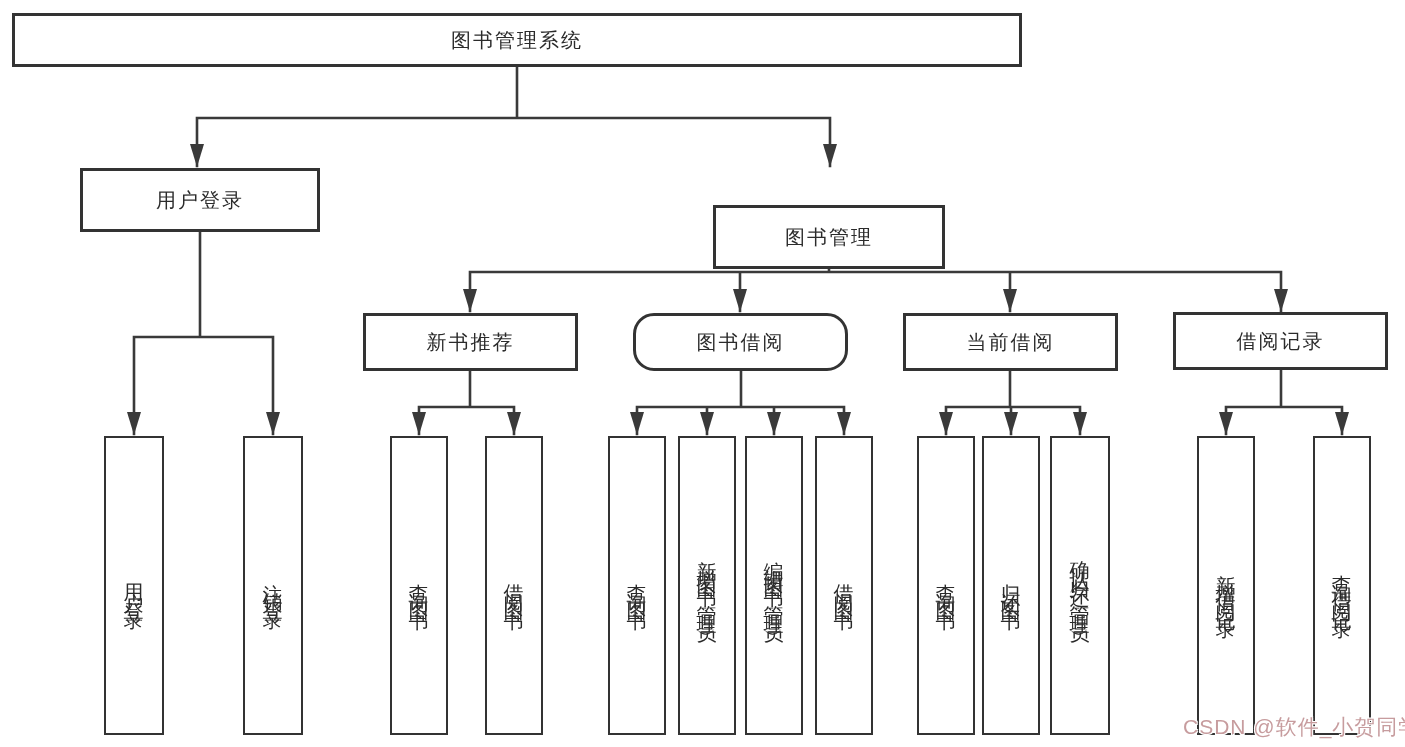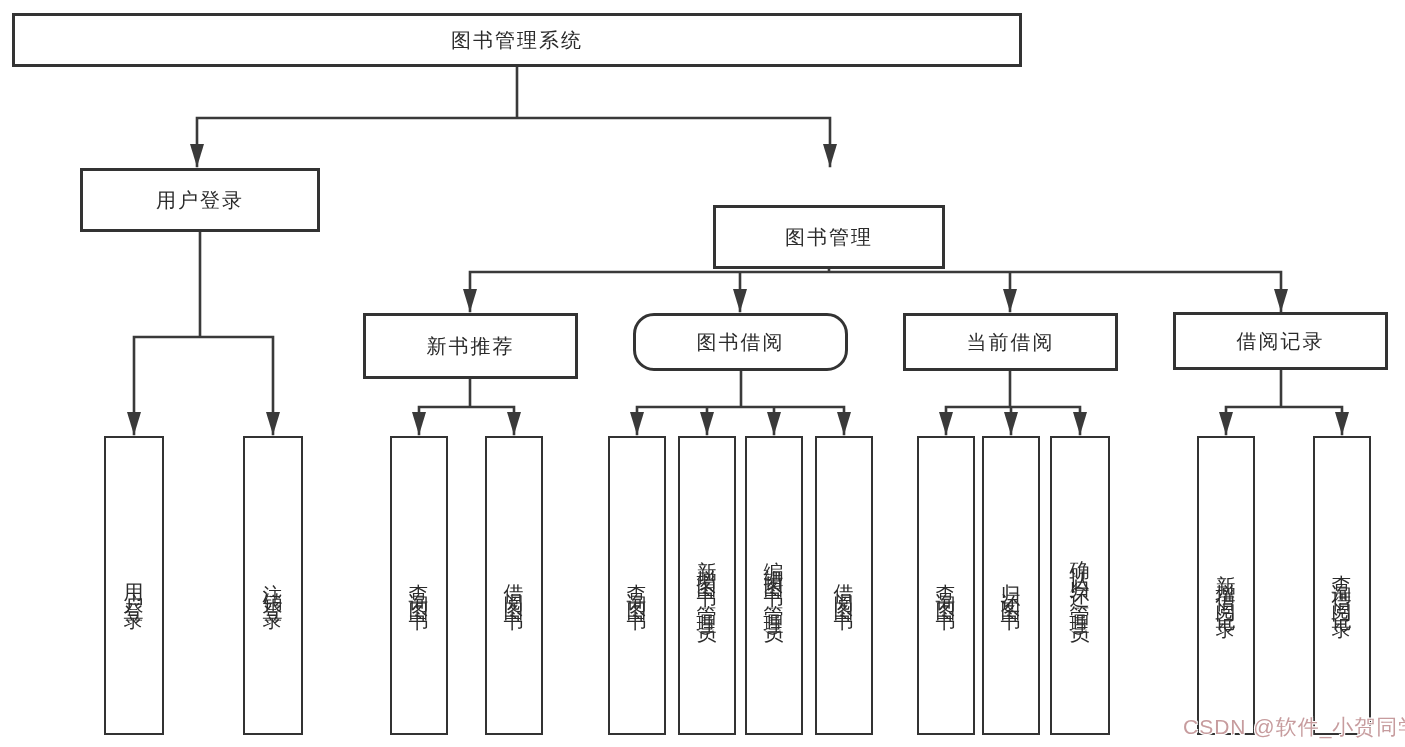--- a/index.html
+++ b/index.html
@@ -117,21 +117,21 @@
       <polygon points="1219,412 1233,412 1226,435"></polygon>
       <polygon points="1335,412 1349,412 1342,435"></polygon>
     </g>
   </svg>
 
   <div class="box" style="left:12px; top:13px; width:1010px; height:54px;">图书管理系统</div>
 
   <div class="box" style="left:80px; top:168px; width:240px; height:64px;">用户登录</div>
   <div class="box" style="left:713px; top:168px; width:232px; height:64px;margin-top:37px;">图书管理</div>
 
-  <div class="box" style="left:363px; top:313px; width:215px; height:66px;">新书推荐</div>
+  <div class="box" style="left:363px; top:313px; width:215px; height:58px;">新书推荐</div>
   <div class="box" style="left:633px; top:313px; width:215px; height:58px;border-radius:21px;">图书借阅</div>
   <div class="box" style="left:903px; top:313px; width:215px; height:58px;">当前借阅</div>
   <div class="box" style="left:1173px; top:312px; width:215px; height:58px;">借阅记录</div>
 
   <div class="box leaf" style="left:104px; top:436px; width:60px; height:299px;">用户登录</div>
   <div class="box leaf" style="left:243px; top:436px; width:60px; height:299px;">注销登录</div>
 
   <div class="box leaf" style="left:390px; top:436px; width:58px; height:299px;">查询图书</div>
   <div class="box leaf" style="left:485px; top:436px; width:58px; height:299px;">借阅图书</div>
 

